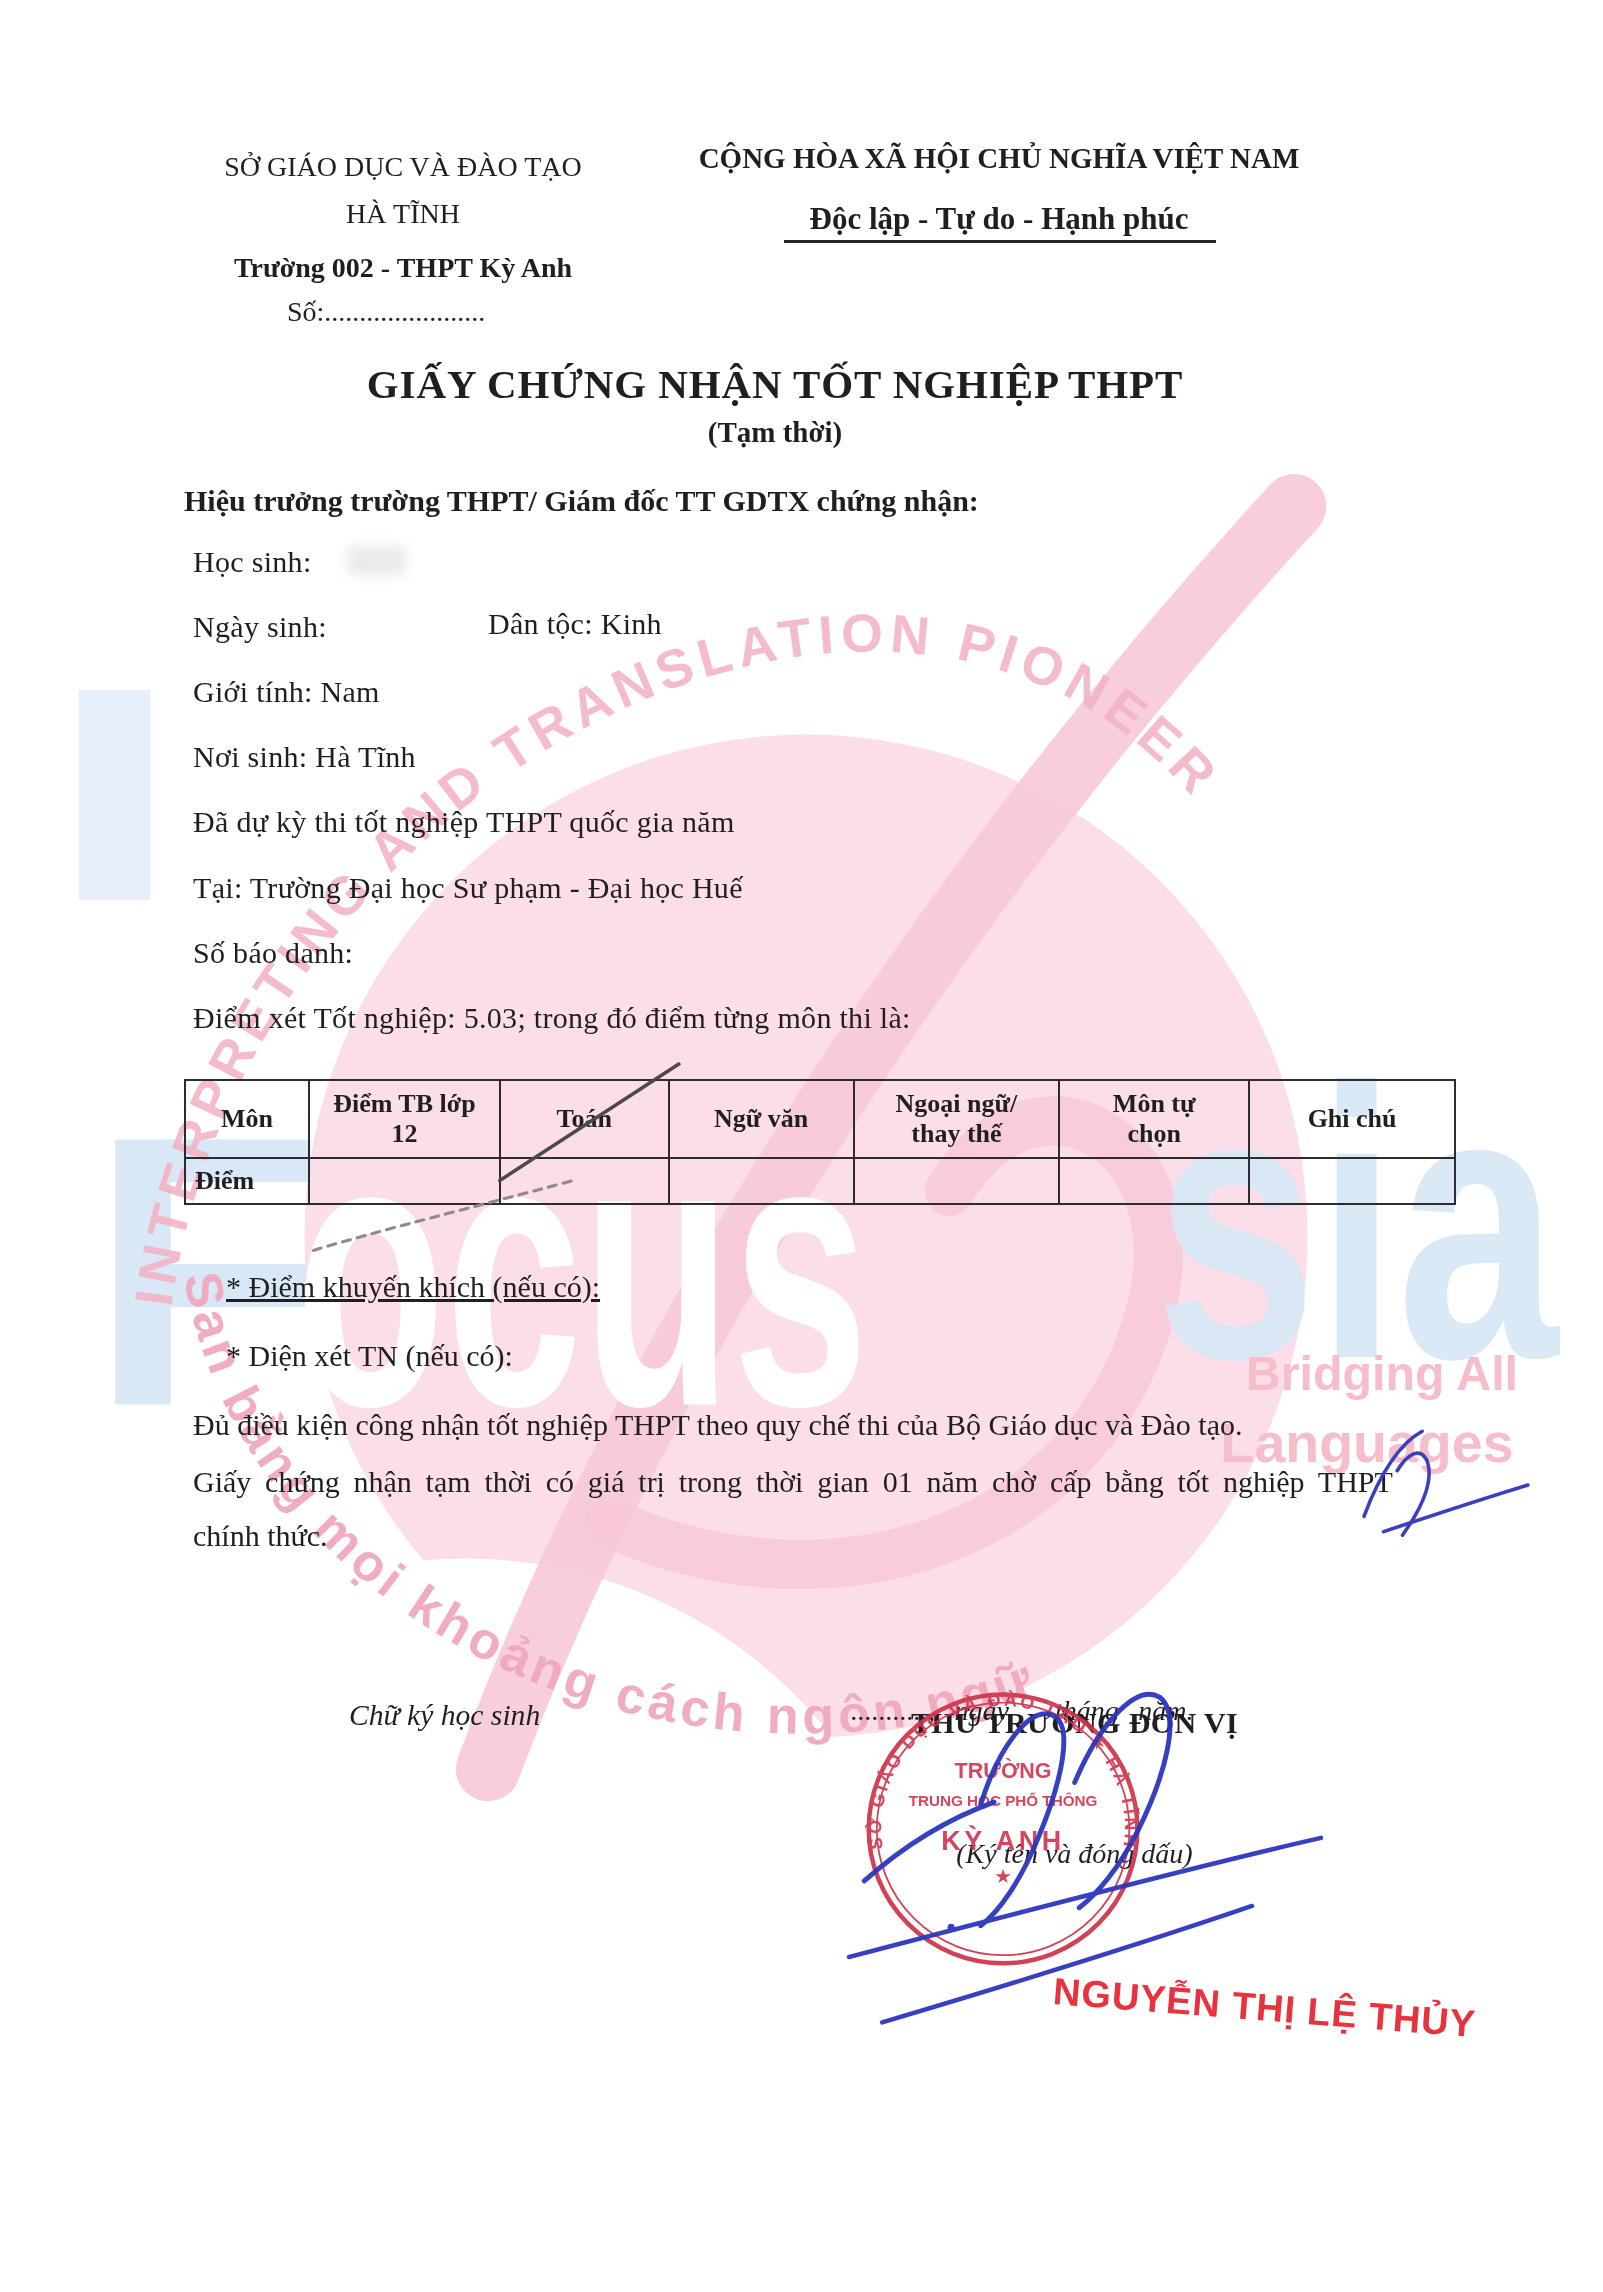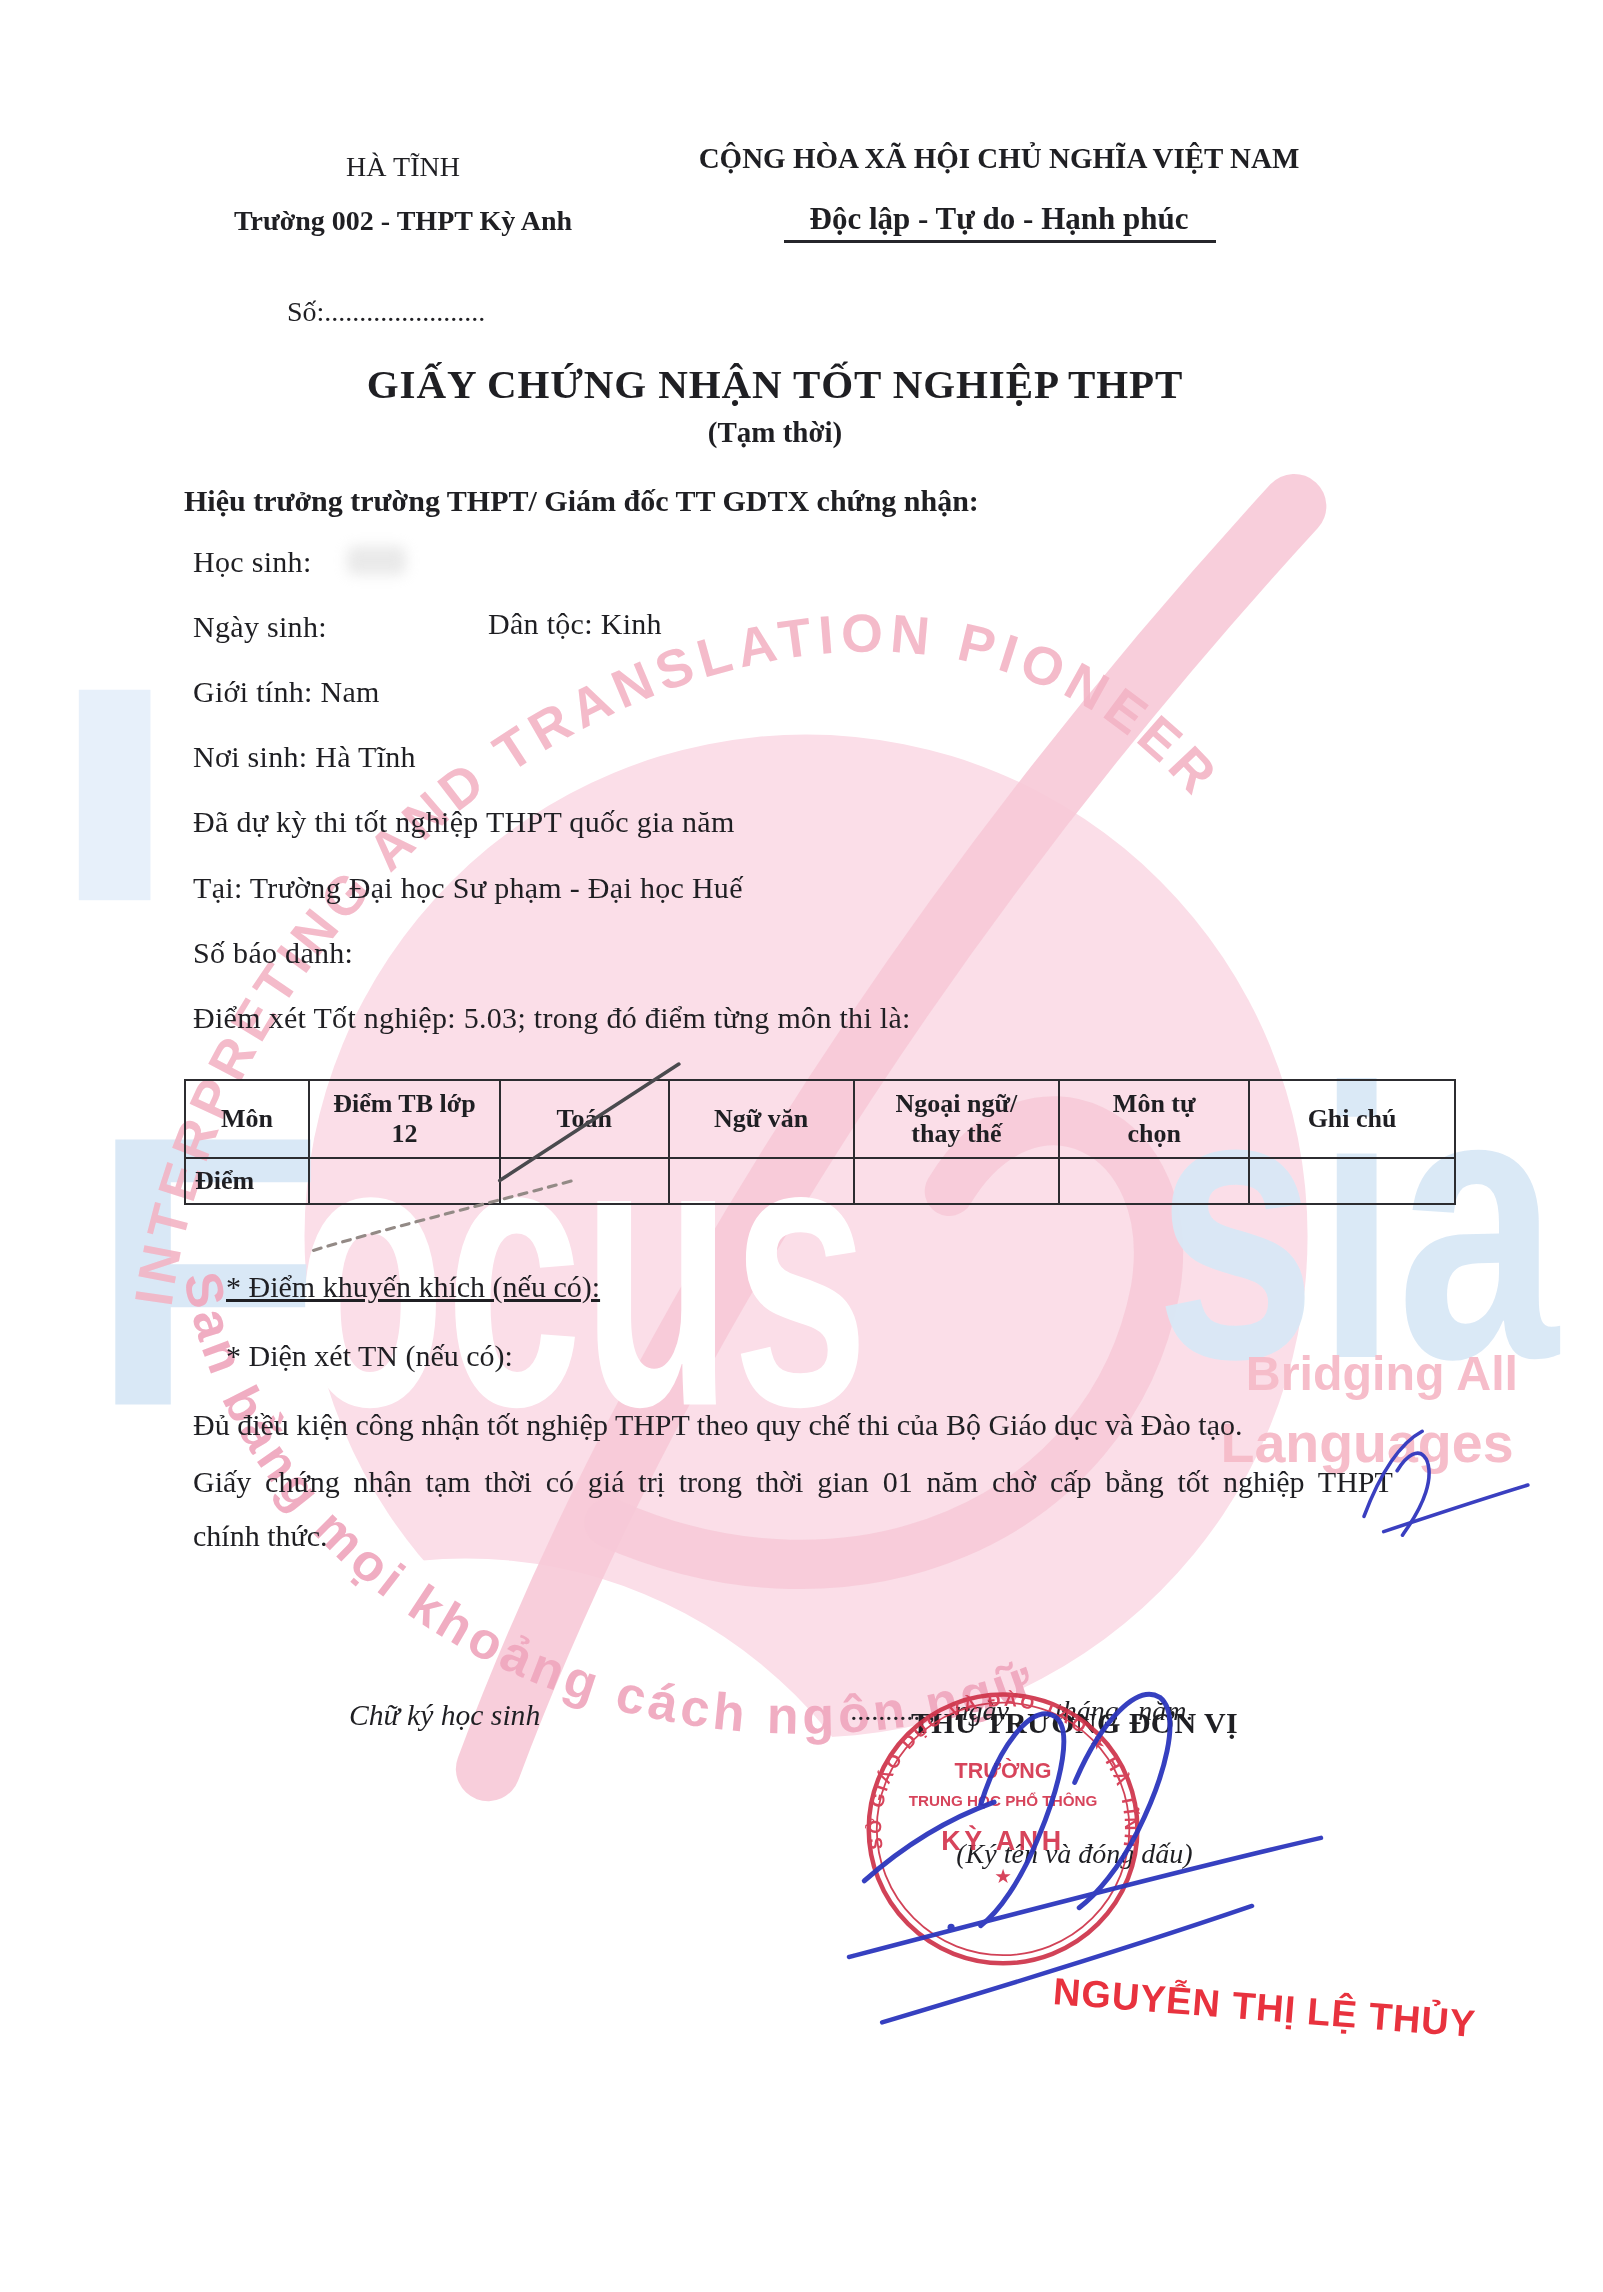--- a/index.html
+++ b/index.html
@@ -89,20 +89,21 @@
 
     <g class="wm-sans" font-weight="bold" fill="#f6bdca" text-anchor="end">
       <text x="1695" y="1552" font-size="54">Bridging All</text>
       <text x="1690" y="1632" font-size="62">Languages</text>
     </g>
   </svg>
 
   <div class="layer z2">
 
     <div class="abs hdr-left ctr">
+      <div>SỞ GIÁO DỤC VÀ ĐÀO TẠO</div>
       <div>HÀ TĨNH</div>
       <div class="b" style="margin-top:7.2px;">Trường 002 - THPT Kỳ Anh</div>
     </div>
     <div class="abs so-line">Số:.......................</div>
 
     <div class="abs hdr-right ctr">
       <div class="b">CỘNG HÒA XÃ HỘI CHỦ NGHĨA VIỆT NAM</div>
       <div class="b motto">Độc lập - Tự do - Hạnh phúc</div>
     </div>
     <div class="motto-rule"></div>

